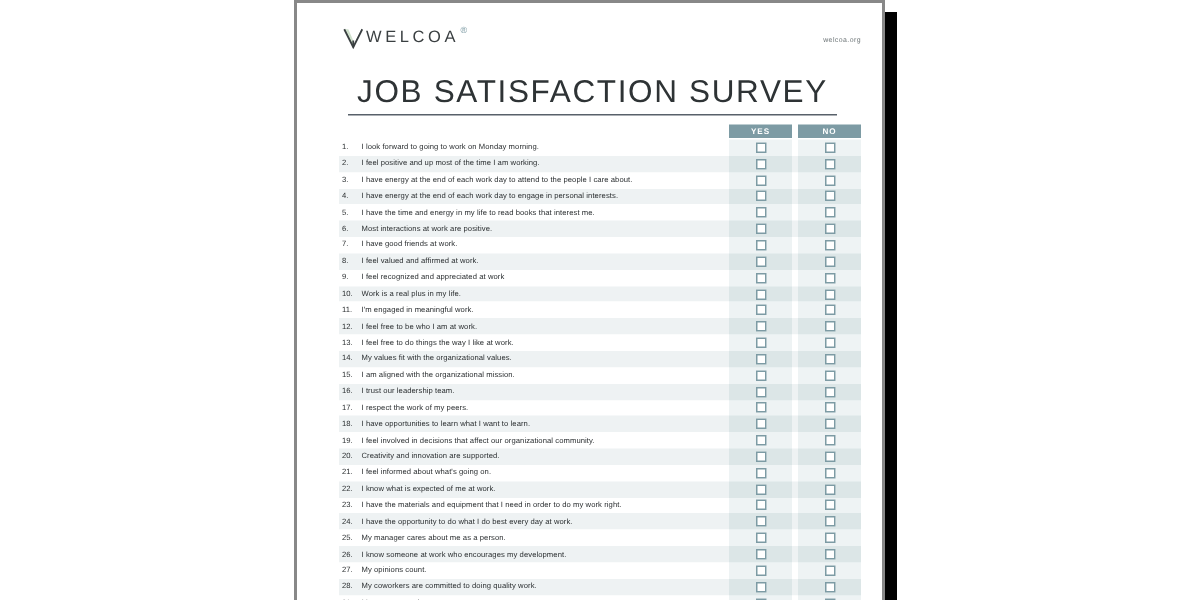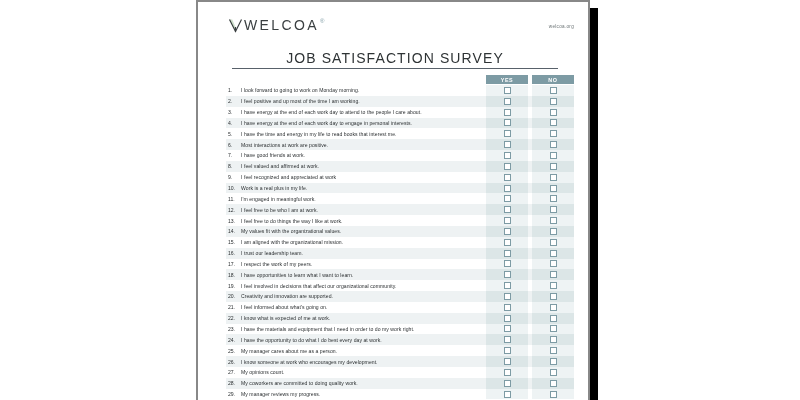--- a/index.html
+++ b/index.html
@@ -57,21 +57,21 @@
     display: flex;
     align-items: flex-start;
   }
 
   .logo-w {
     display: block;
   }
 
   .logo-text {
     font-family: "Liberation Sans", sans-serif;
-    font-size: 14px;
+    font-size: 11px;
     letter-spacing: 2.4px;
     color: #3a3f41;
     line-height: 14px;
     margin-left: 1px;
     font-weight: 400;
   }
 
   .logo-reg {
     font-size: 6px;
     color: #7d9ba4;
@@ -90,21 +90,21 @@
   }
 
   
   .title-wrap {
     margin-top: 4px;
     padding: 0 30px 0 34px;
   }
 
   .doc-title {
     font-family: "Liberation Sans", sans-serif;
-    font-size: 14px;
+    font-size: 21px;
     letter-spacing: 1.1px;
     color: #2e3335;
     text-align: center;
     font-weight: 400;
     padding-bottom: 2px;
     border-bottom: 1.2px solid #58616a;
     white-space: nowrap;
   }
 
   

